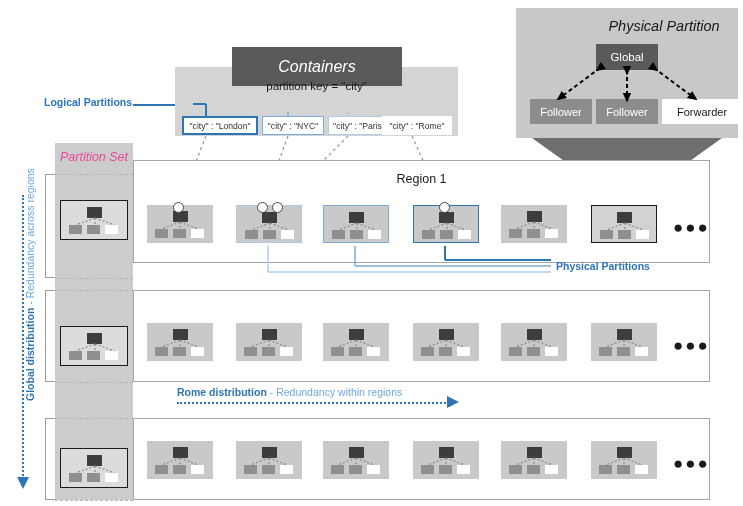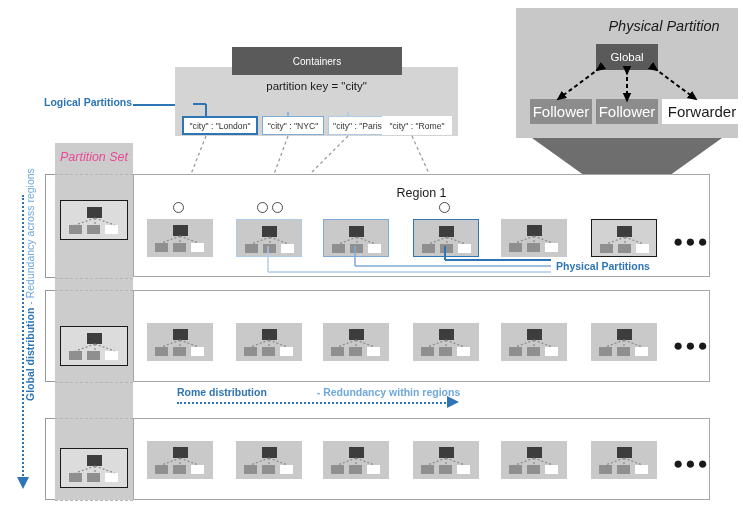--- a/index.html
+++ b/index.html
@@ -2,37 +2,37 @@
 <html><head>
 <meta charset="utf-8">
 <style>
   html,body{margin:0;padding:0;background:#ffffff;}
   body{width:743px;height:506px;position:relative;overflow:hidden;
        font-family:"Liberation Sans", sans-serif;color:#1a1a1a;}
   .abs{position:absolute;}
 
   
   #containers-panel{left:175px;top:67px;width:283px;height:69px;background:#d4d4d4;}
-  #containers-header{left:232px;top:47px;width:170px;height:28px;background:#5a5a5a;
-      color:#ffffff;font-size:10px;display:flex;align-items:center;justify-content:center;}
+  #containers-header{left:232px;top:47px;width:170px;height:39px;background:#5a5a5a;
+      color:#ffffff;font-size:16px;display:flex;align-items:center;justify-content:center;font-style:italic;}
   #partition-key-label{left:175px;top:80px;width:283px;text-align:center;font-size:11.5px;color:#1a1a1a;}
   .city-box{top:116px;height:19px;background:#ffffff;display:flex;align-items:center;
       justify-content:center;font-size:8.6px;color:#333;box-sizing:border-box;white-space:nowrap;}
 
   
   #logical-partitions-label{left:44px;top:96px;font-size:10.5px;font-weight:bold;color:#2e75b6;}
   #logical-line{left:133px;top:104px;width:60px;height:1.6px;background:#2e75b6;}
 
   
   #pp-panel{left:516px;top:8px;width:222px;height:130px;background:#c8c8c8;}
   #pp-title{left:516px;top:18px;width:222px;text-align:center;font-size:14.5px;
       font-style:italic;color:#1a1a1a;margin-left:37px;}
   #pp-leader{left:596px;top:44px;width:62px;height:26px;background:#5a5a5a;color:#fff;
       font-size:11.5px;display:flex;align-items:center;justify-content:center;}
-  .pp-node{top:99px;height:25px;font-size:15px;display:flex;align-items:center;justify-content:center;}
+  .pp-node{top:99px;height:25px;font-size:11px;display:flex;align-items:center;justify-content:center;}
   .pp-follower{background:#8c8c8c;color:#ffffff;}
   .pp-forwarder{background:#ffffff;color:#1a1a1a;}
 
   
   #pset-col{left:55px;top:143px;width:78px;height:357px;background:#cccccc;}
   #pset-title{left:55px;top:150px;width:78px;text-align:center;font-size:12.5px;
       font-style:italic;color:#ec4899;}
 
   
   .region-frame{left:133px;width:577px;border:1px solid #a6a6a6;box-sizing:border-box;
@@ -63,21 +63,21 @@
   #funnel{left:532px;top:138px;width:0;height:0;
       border-left:95px solid transparent;border-right:95px solid transparent;
       border-top:68px solid #6e6e6e;}
 
   
   #pp-label{left:556px;top:260px;font-size:10.5px;font-weight:bold;color:#2e75b6;}
 
   
   #local-dist{left:177px;top:386px;font-size:10.5px;white-space:nowrap;}
   #local-dist b{color:#2e75b6;font-weight:bold;}
-  #local-dist span.sub{color:#6fa8dc;font-weight:bold;padding-left:47px;}
+  #local-dist span.sub{color:#6fa8dc;font-weight:normal;}
   #local-arrow-line{left:177px;top:402px;width:272px;height:0;
       border-top:2.4px dotted #2e75b6;}
   #local-arrow-head{left:447px;top:396px;width:0;height:0;
       border-top:6px solid transparent;border-bottom:6px solid transparent;
       border-left:12px solid #2e75b6;}
 
   
   #global-dist{left:-70px;top:295px;width:200px;text-align:center;font-size:10.5px;
       transform:rotate(-90deg);white-space:nowrap;}
   #global-dist b{color:#2e75b6;font-weight:bold;}
@@ -145,21 +145,21 @@
     <line x1="627" y1="70" x2="627" y2="97" stroke="#000" stroke-width="2" stroke-dasharray="4 3" marker-start="url(#ah-s)" marker-end="url(#ah-e)"></line>
     <line x1="654" y1="68" x2="693" y2="97" stroke="#000" stroke-width="2" stroke-dasharray="4 3" marker-start="url(#ah-s)" marker-end="url(#ah-e)"></line>
   </svg>
 
 <div class="abs" id="funnel"></div>
 
 <div class="abs" id="pset-col"></div>
 <div class="abs" id="pset-title">Partition Set</div>
 
 <div id="regions-host">
-    <div class="abs region-frame" style="top: 174px; height: 103px;">
+    <div class="abs region-frame" style="top: 160px; height: 103px;">
       <div class="region-dots"></div>
       <div class="region-title">Region 1</div>
       <div class="pcard " style="left: 13px; top: 44px;">
         <div class="leaderbox"></div>
         <div class="childbox c1"></div>
         <div class="childbox c2"></div>
         <div class="childbox c3"></div>
         <svg width="66" height="40" style="position:absolute;left:0;top:0;pointer-events:none;">
           <line x1="33" y1="17" x2="14.5" y2="24" stroke="#8a8a8a" stroke-width="1.2" stroke-dasharray="2 2"></line>
           <line x1="33" y1="17" x2="33" y2="24" stroke="#8a8a8a" stroke-width="1.2" stroke-dasharray="2 2"></line>

